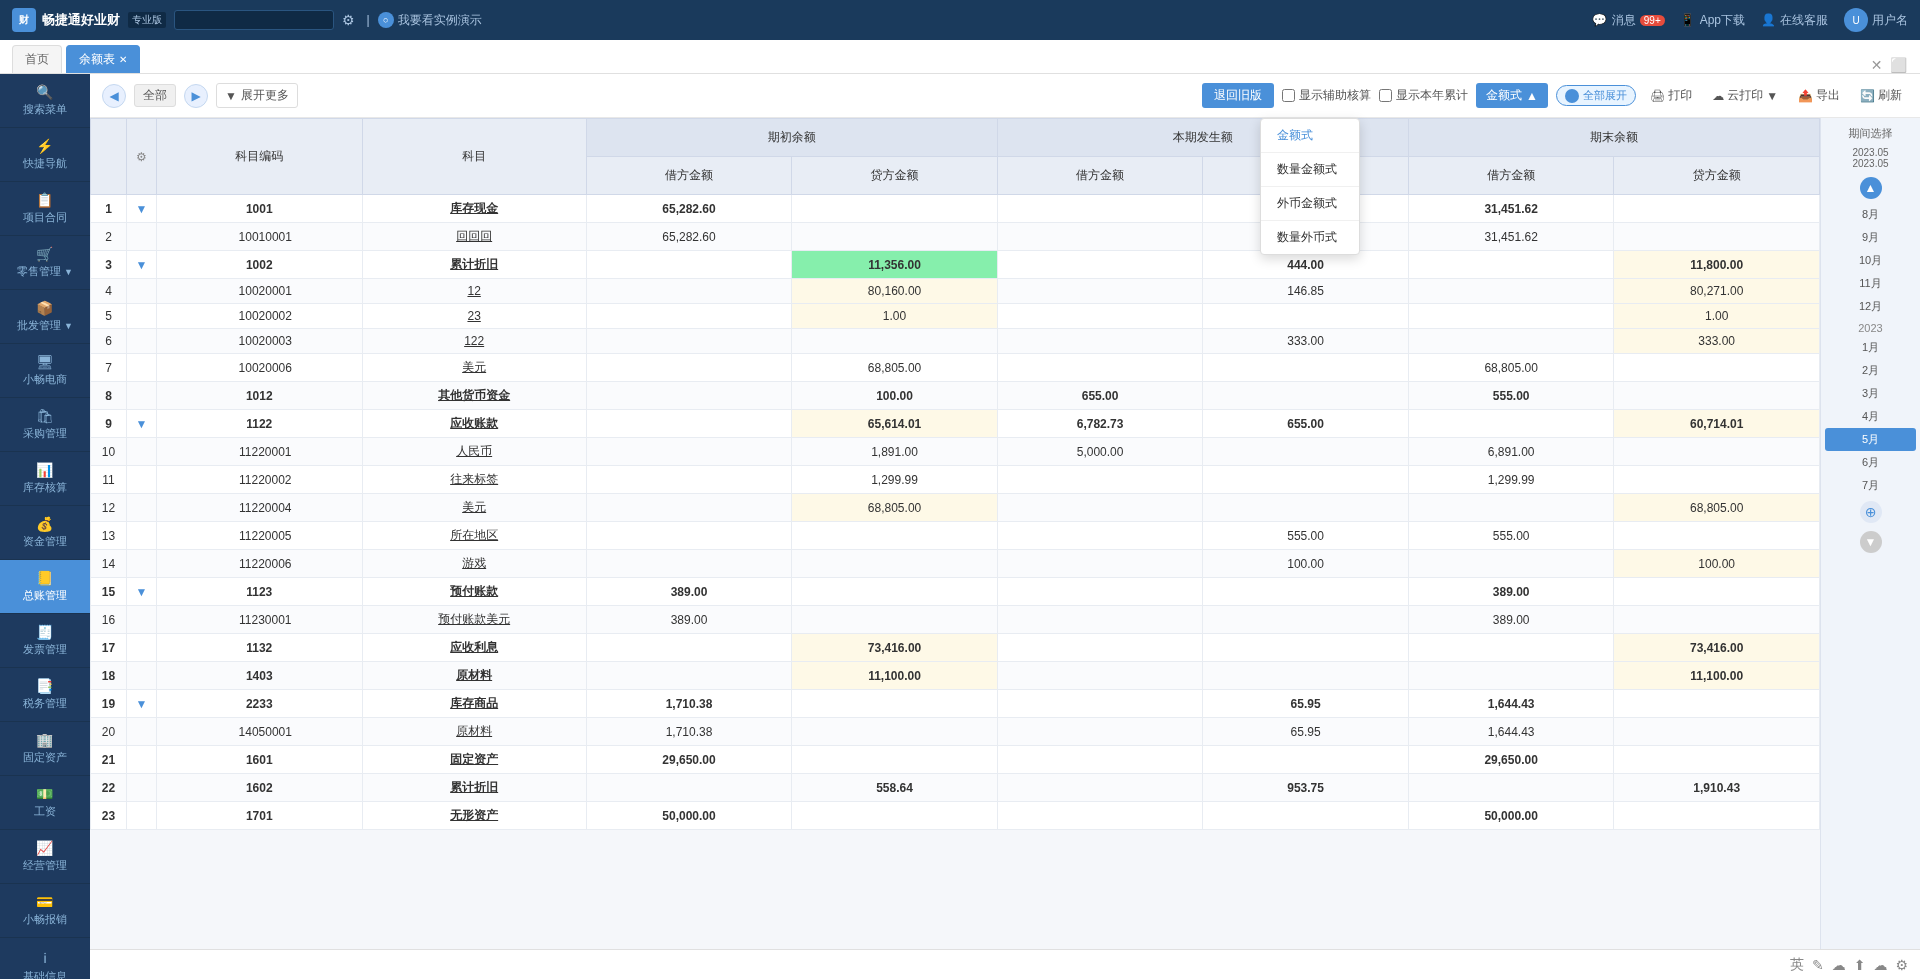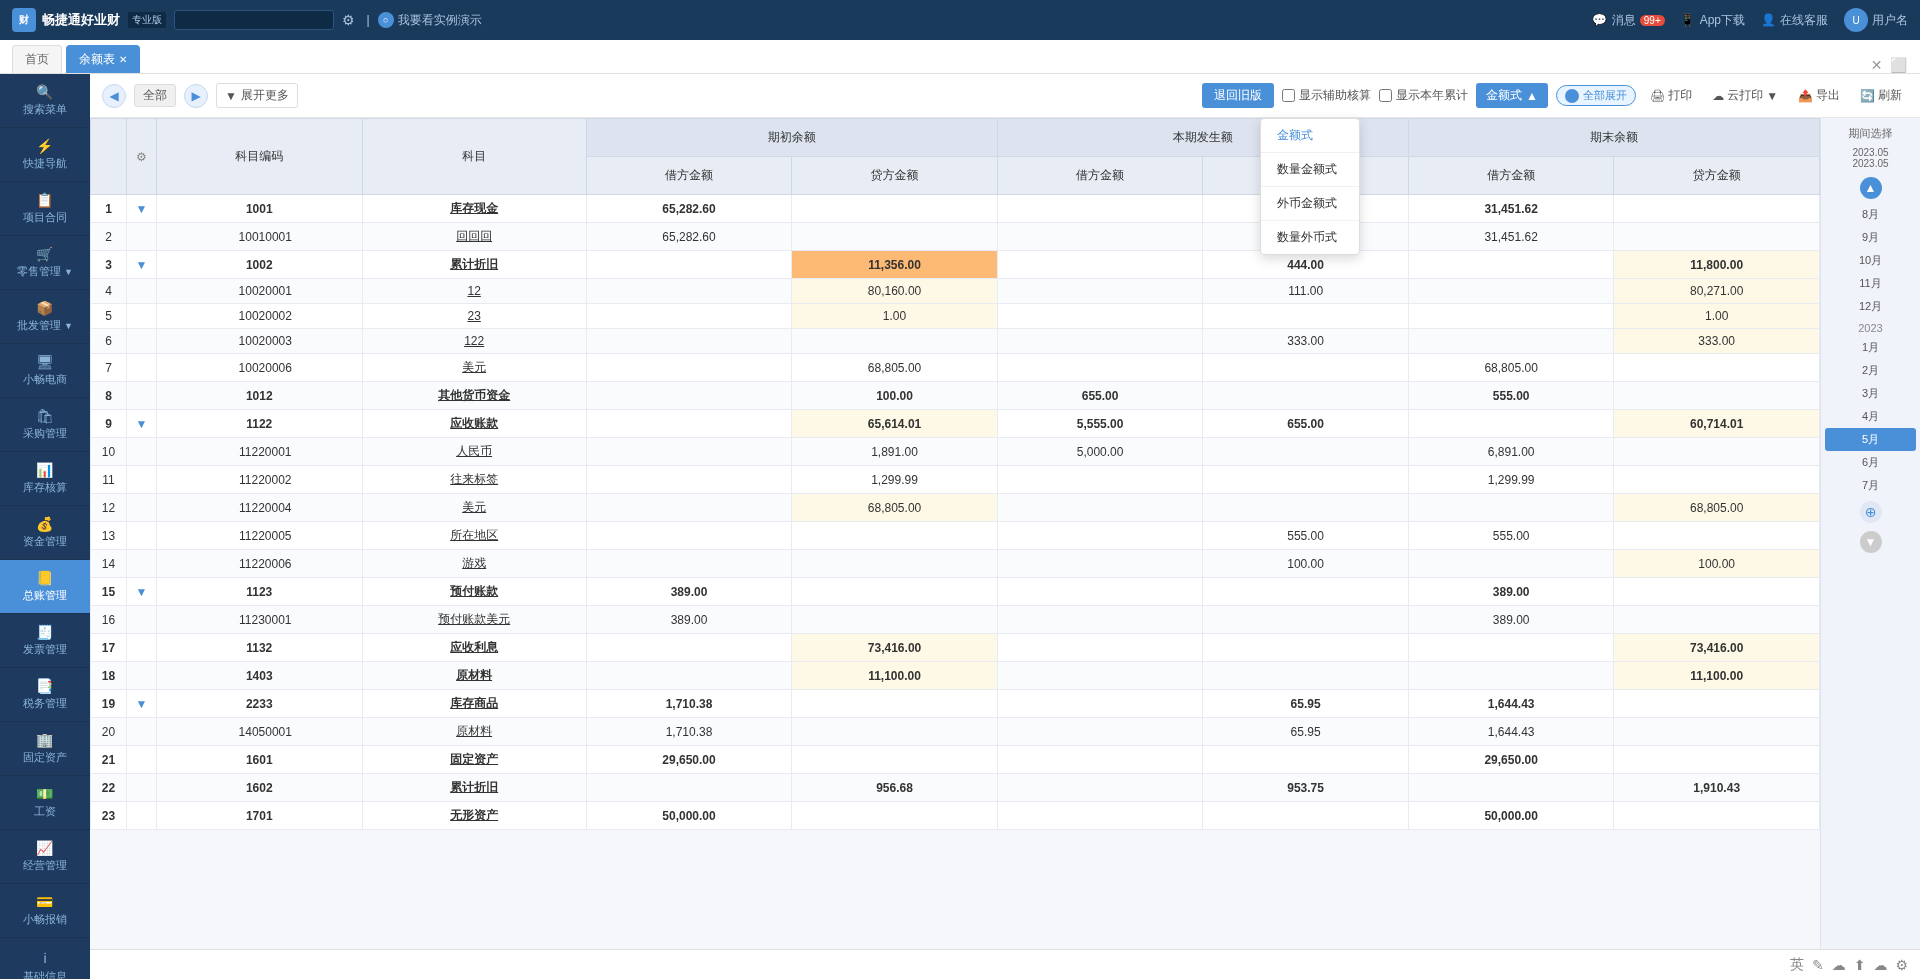--- a/index.html
+++ b/index.html
@@ -526,35 +526,35 @@
                 <td class="td-num">33,830.98</td>
                 <td class="td-num">31,451.62</td>
                 <td class="td-num"></td>
               </tr>
               <tr class="bold-row">
                 <td class="row-num">3</td>
                 <td><span style="color:#4a90d9;cursor:pointer;">▼</span></td>
                 <td class="td-code">1002</td>
                 <td class="td-name td-link">累计折旧</td>
                 <td class="td-num"></td>
-                <td class="td-num" style="background: #fdba74;">11,356.00</td>
+                <td class="td-num" style="background: #86efac;">11,356.00</td>
                 <td class="td-num"></td>
                 <td class="td-num">444.00</td>
                 <td class="td-num"></td>
                 <td class="td-num" style="background: rgb(254, 249, 231);">11,800.00</td>
               </tr>
               <tr>
                 <td class="row-num">4</td>
                 <td></td>
                 <td class="td-code" style="padding-left: 20px;">10020001</td>
                 <td class="td-name td-link">12</td>
                 <td class="td-num"></td>
                 <td class="td-num" style="background: rgb(254, 249, 231);">80,160.00</td>
                 <td class="td-num"></td>
-                <td class="td-num">111.00</td>
+                <td class="td-num">146.85</td>
                 <td class="td-num"></td>
                 <td class="td-num" style="background: rgb(254, 249, 231);">80,271.00</td>
               </tr>
               <tr>
                 <td class="row-num">5</td>
                 <td></td>
                 <td class="td-code" style="padding-left: 20px;">10020002</td>
                 <td class="td-name td-link">23</td>
                 <td class="td-num"></td>
                 <td class="td-num" style="background: rgb(254, 249, 231);">1.00</td>
@@ -599,21 +599,21 @@
                 <td class="td-num">555.00</td>
                 <td class="td-num"></td>
               </tr>
               <tr class="bold-row">
                 <td class="row-num">9</td>
                 <td><span style="color:#4a90d9;cursor:pointer;">▼</span></td>
                 <td class="td-code">1122</td>
                 <td class="td-name td-link">应收账款</td>
                 <td class="td-num"></td>
                 <td class="td-num" style="background: rgb(254, 249, 231);">65,614.01</td>
-                <td class="td-num">5,555.00</td>
+                <td class="td-num">6,782.73</td>
                 <td class="td-num">655.00</td>
                 <td class="td-num"></td>
                 <td class="td-num" style="background: rgb(254, 249, 231);">60,714.01</td>
               </tr>
               <tr>
                 <td class="row-num">10</td>
                 <td></td>
                 <td class="td-code" style="padding-left: 20px;">11220001</td>
                 <td class="td-name td-link">人民币</td>
                 <td class="td-num"></td>
@@ -754,21 +754,21 @@
                 <td class="td-num"></td>
                 <td class="td-num">29,650.00</td>
                 <td class="td-num"></td>
               </tr>
               <tr class="bold-row">
                 <td class="row-num">22</td>
                 <td></td>
                 <td class="td-code">1602</td>
                 <td class="td-name td-link">累计折旧</td>
                 <td class="td-num"></td>
-                <td class="td-num">956.68</td>
+                <td class="td-num">558.64</td>
                 <td class="td-num"></td>
                 <td class="td-num">953.75</td>
                 <td class="td-num"></td>
                 <td class="td-num">1,910.43</td>
               </tr>
               <tr class="bold-row">
                 <td class="row-num">23</td>
                 <td></td>
                 <td class="td-code">1701</td>
                 <td class="td-name td-link">无形资产</td>

